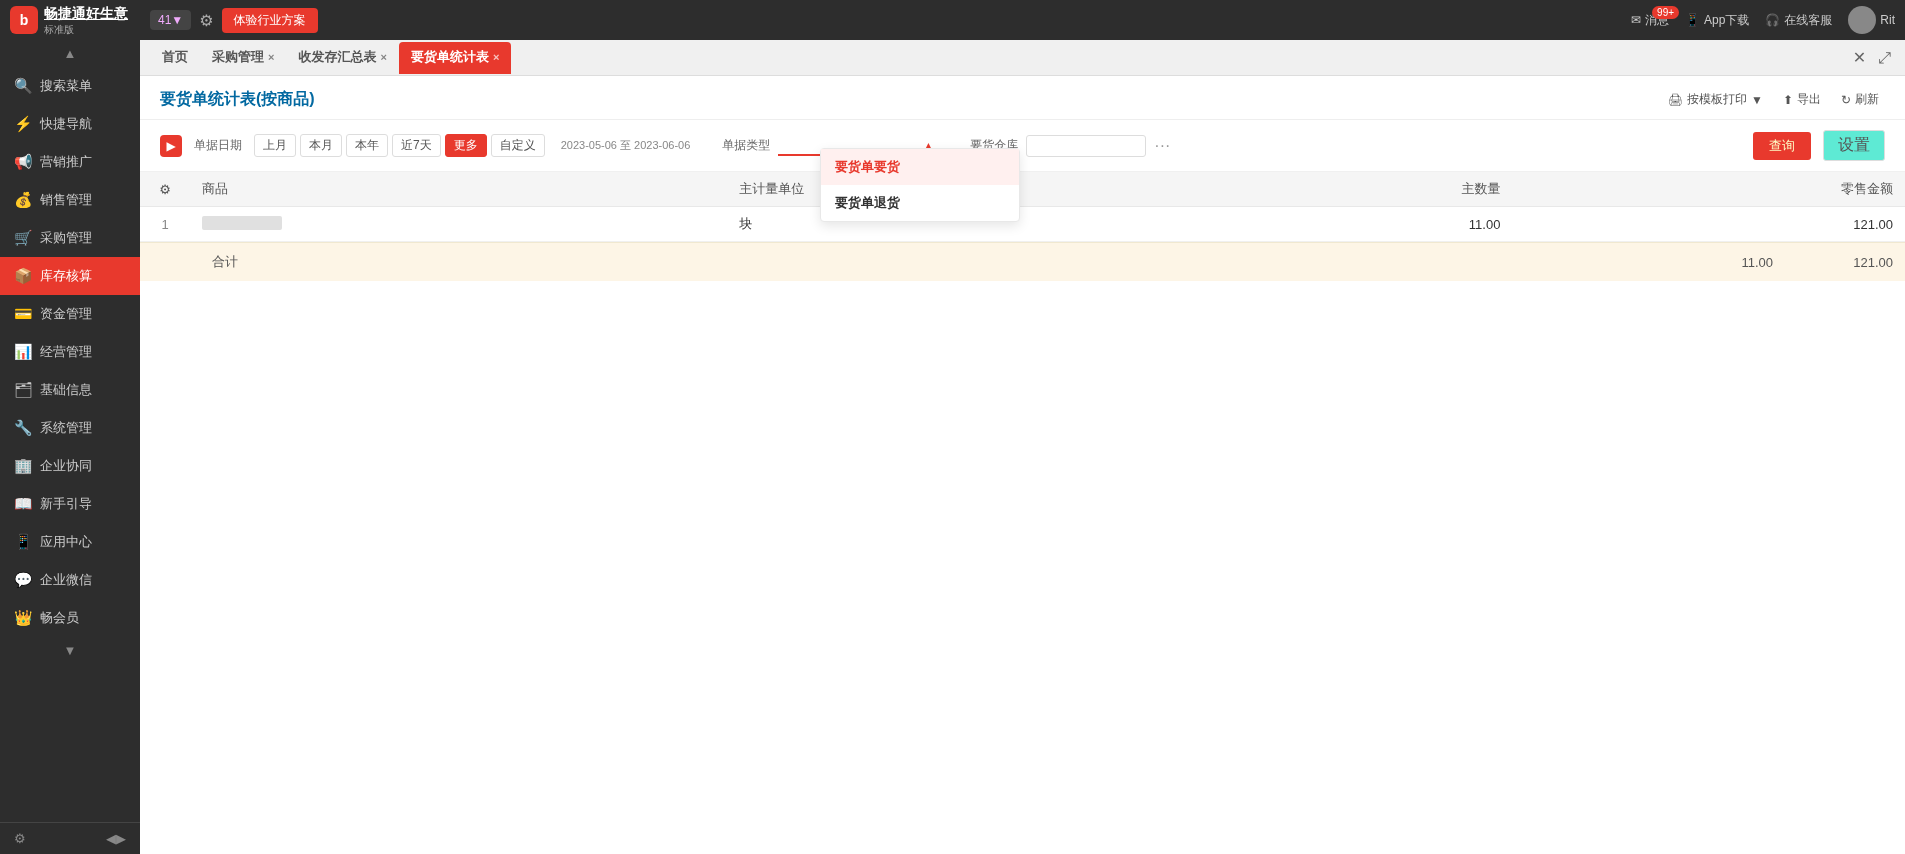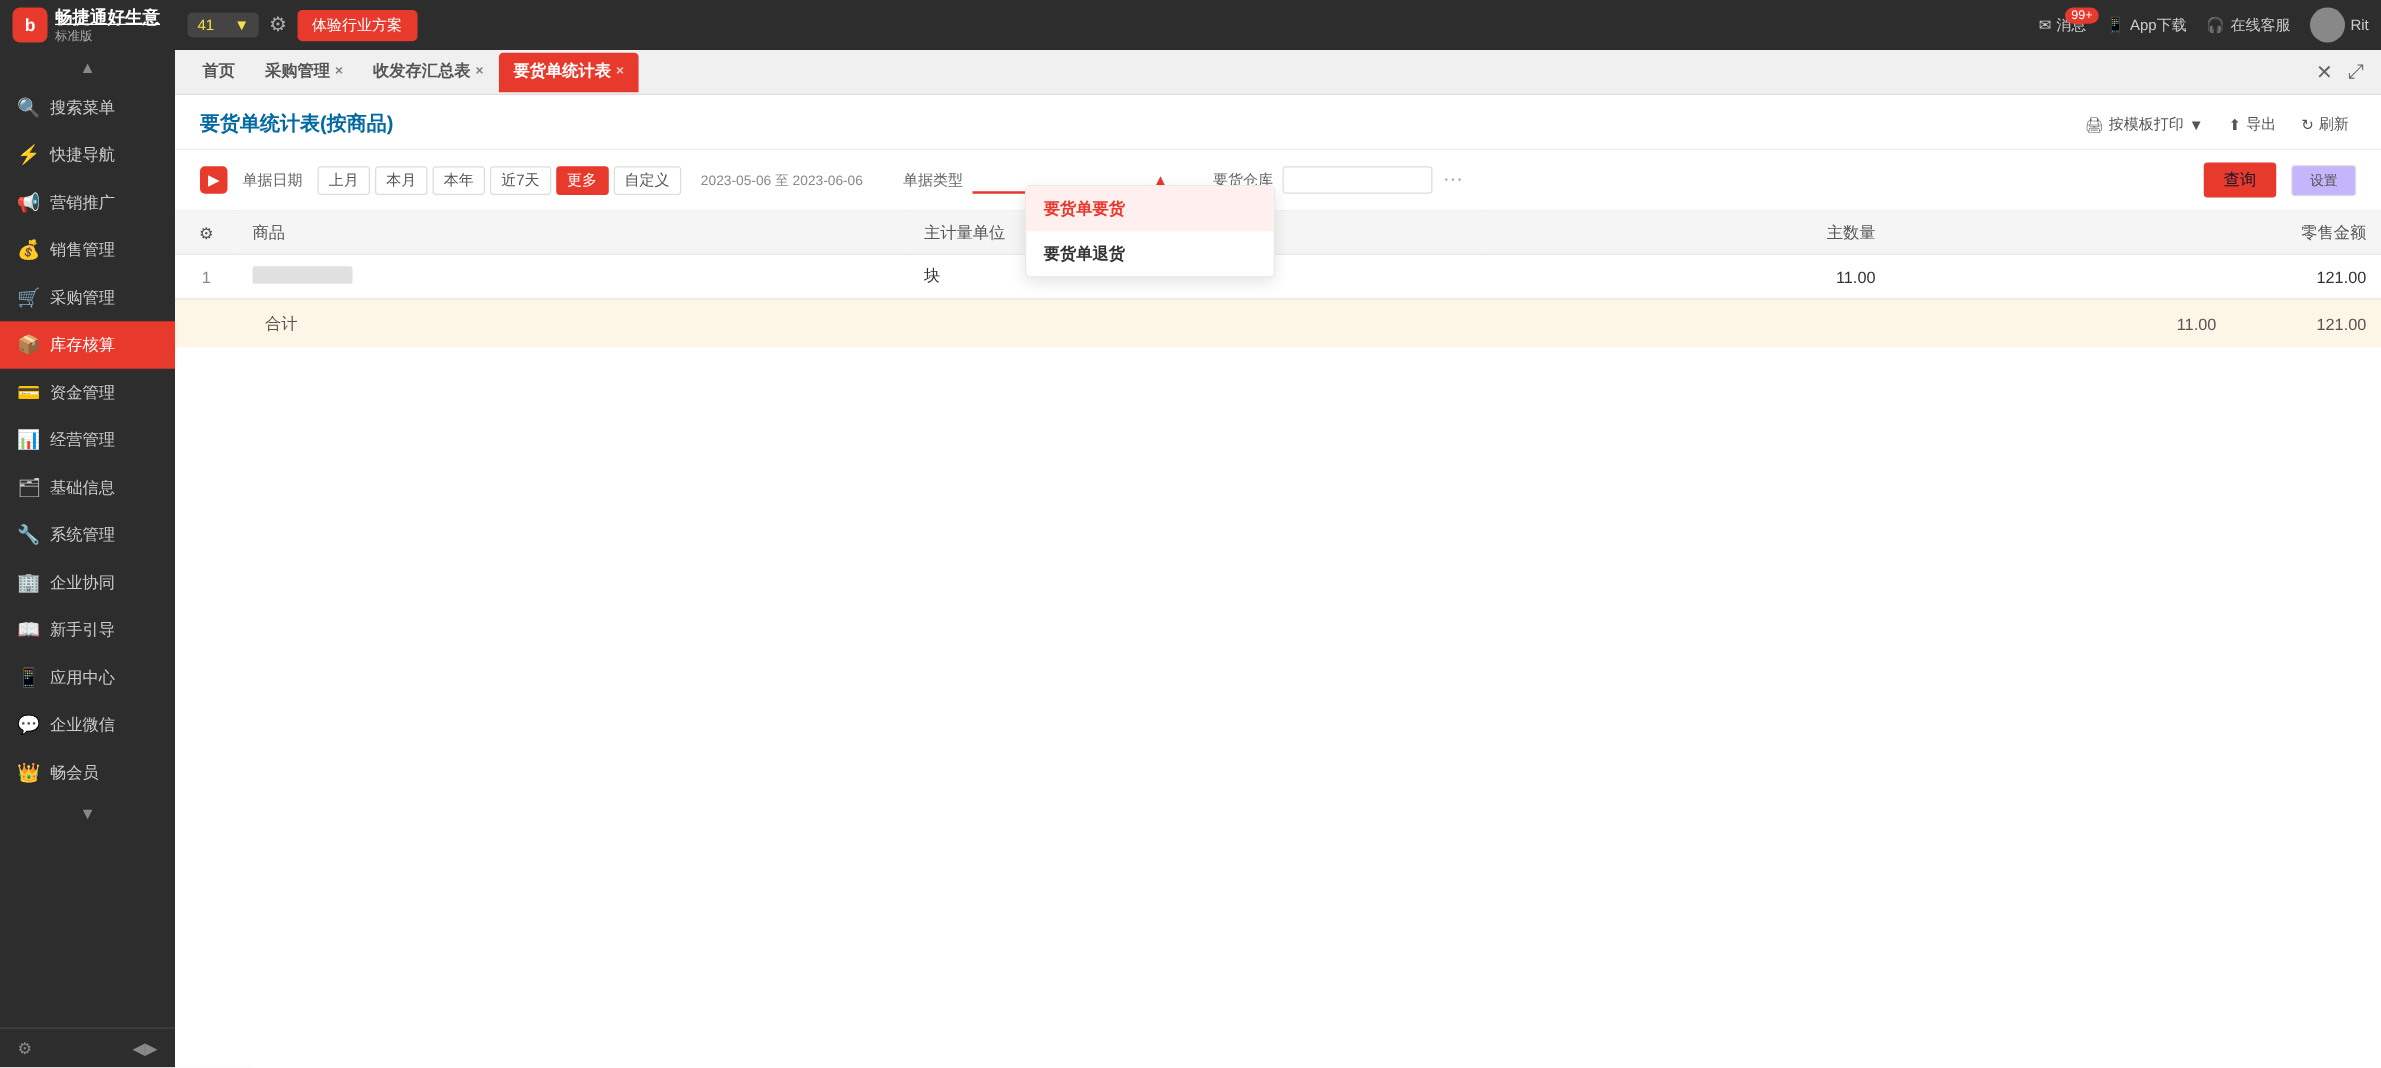--- a/index.html
+++ b/index.html
@@ -42,25 +42,25 @@
 
     .header-center {
       flex: 1;
       display: flex;
       align-items: center;
       gap: 8px;
     }
     .store-selector {
       display: flex;
       align-items: center;
-      gap: 16px;
+      gap: 0;
       background: #444;
       border-radius: 4px;
       padding: 3px 8px;
-      color: #fde047;
+      color: #f0abfc;
       font-size: 12px;
       cursor: pointer;
     }
     .industry-btn {
       background: #e8392d;
       color: #fff;
       border: none;
       border-radius: 4px;
       padding: 4px 12px;
       font-size: 12px;
@@ -326,35 +326,35 @@
     }
     .filter-dots-btn {
       background: none;
       border: none;
       color: #999;
       cursor: pointer;
       font-size: 16px;
     }
     .query-btn {
       background: #e8392d;
-      color: #0f172a;
+      color: #fef9c3;
       border: none;
       border-radius: 3px;
       padding: 5px 16px;
       font-size: 13px;
       cursor: pointer;
       margin-left: auto;
     }
     .settings-btn {
-      background: #c4b5fd;
+      background: #5eead4;
       color: #555;
       border: 1px solid #ddd;
       border-radius: 3px;
       padding: 4px 14px;
-      font-size: 11px;
+      font-size: 16px;
       cursor: pointer;
     }
 
     
     .dropdown-overlay {
       position: absolute;
       top: 72px;
       left: 680px;
       width: 200px;
       background: #fff;

